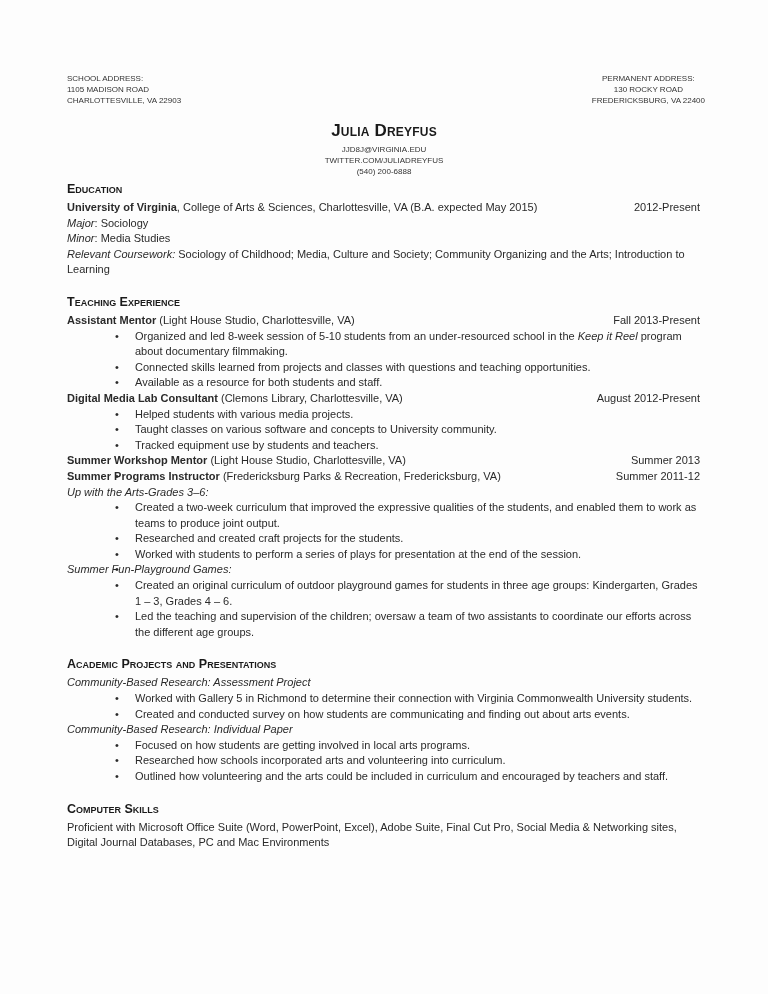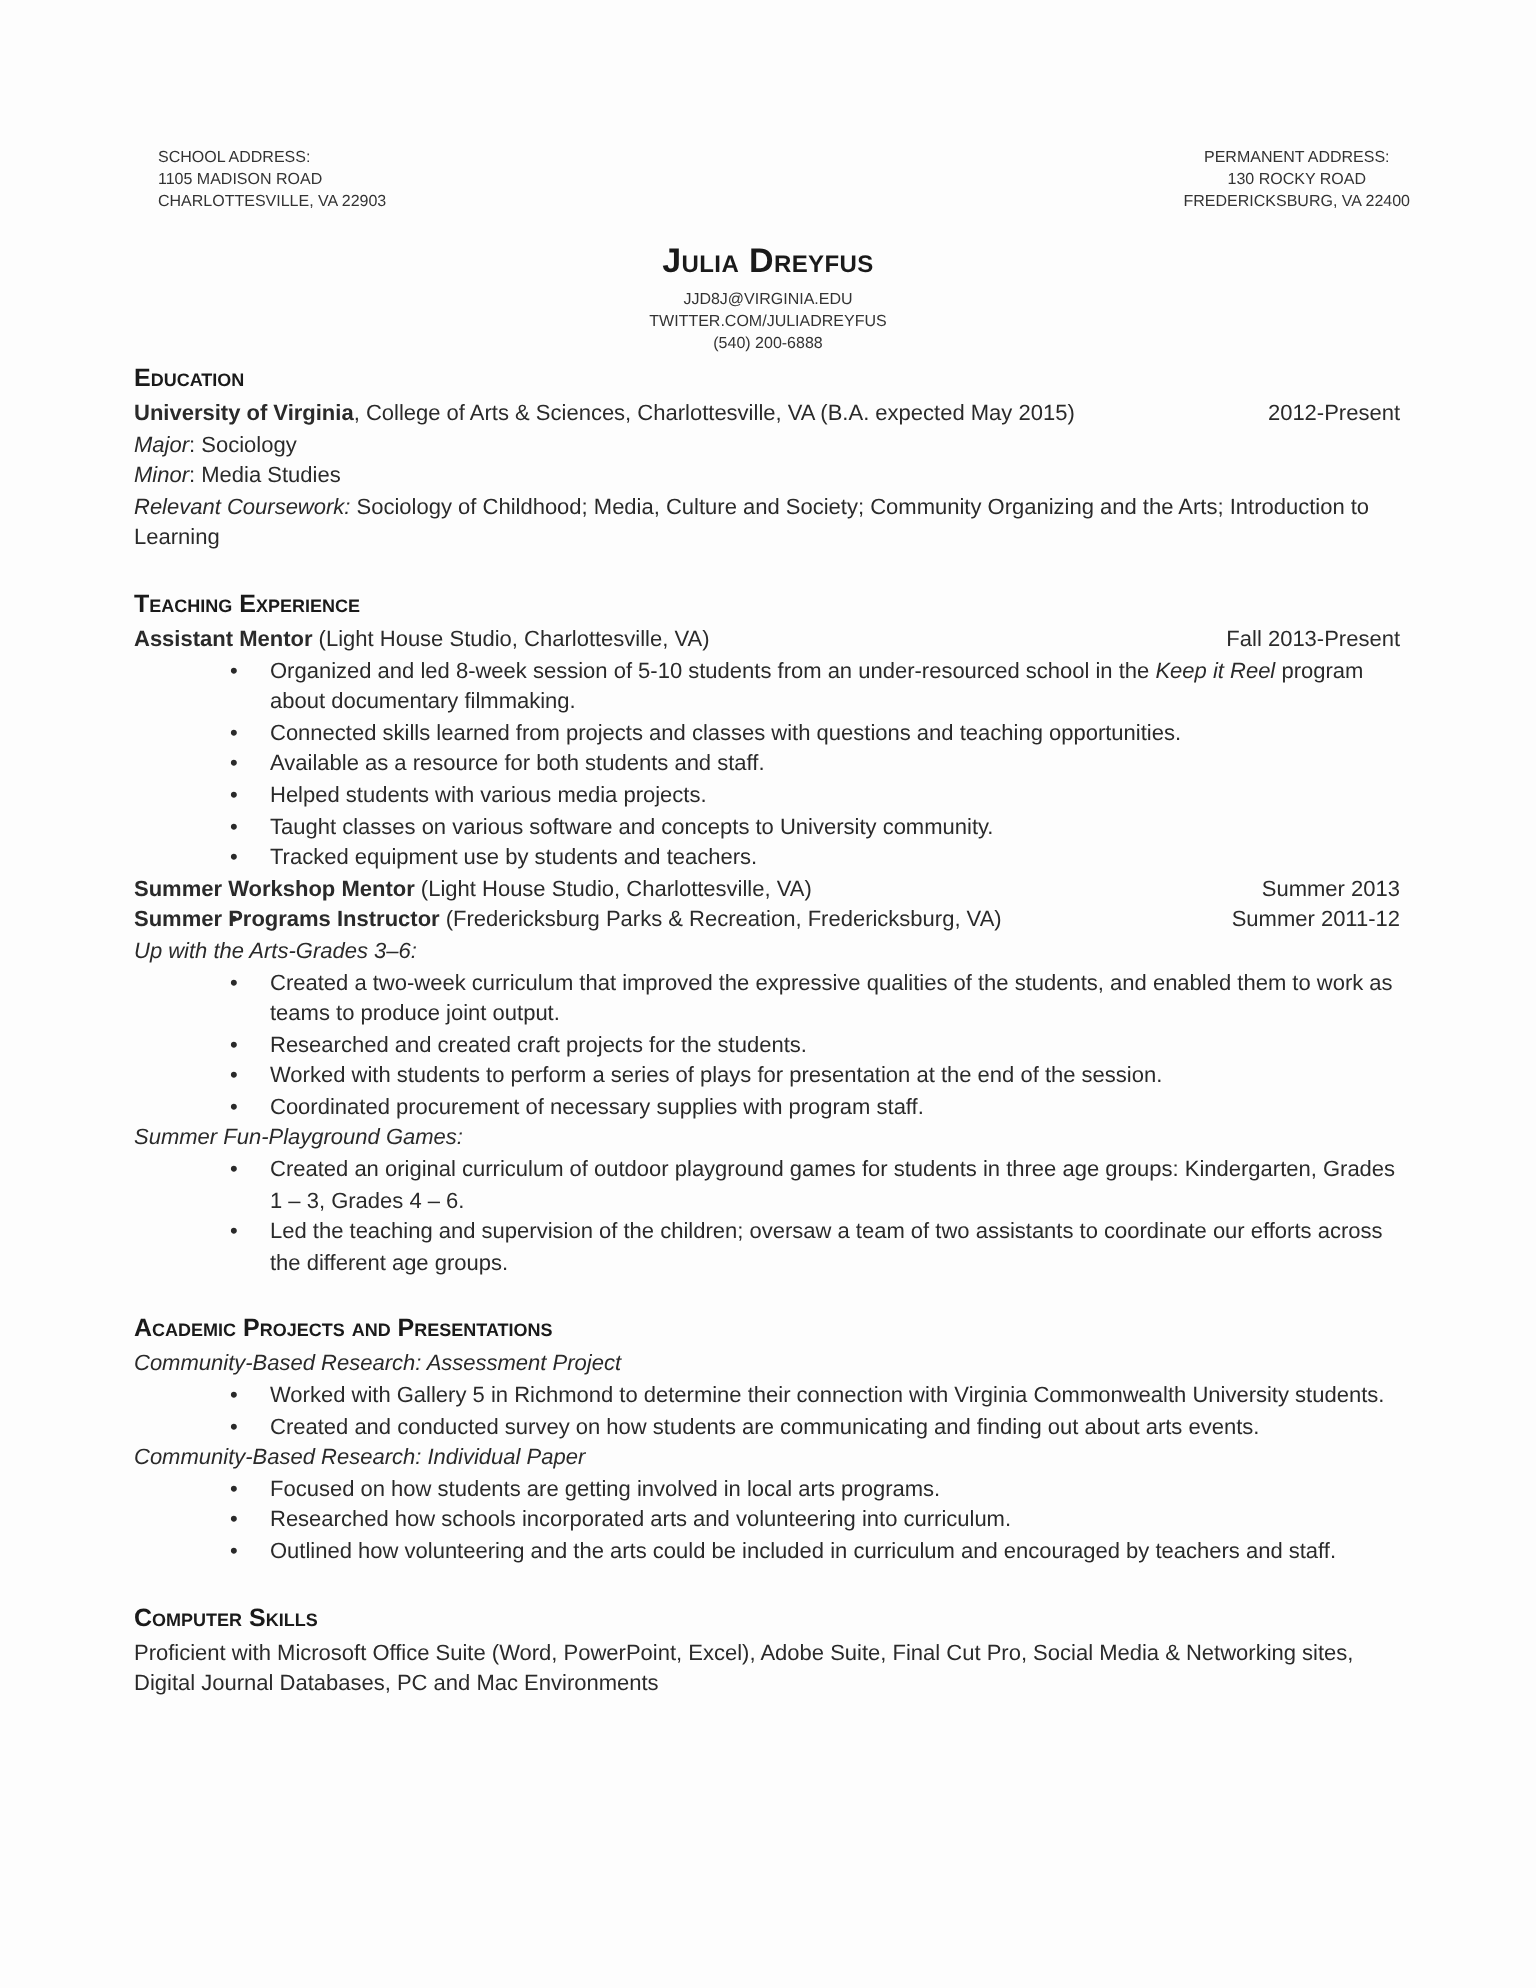--- a/index.html
+++ b/index.html
@@ -17,21 +17,21 @@
     }
     .page {
       position: absolute;
       left: 0; top: 0;
       width: 768px; height: 994px;
       background: #fdfdfd;
     }
     
     .hdr-left {
       position: absolute;
-      left: 79px; top: 73px;
+      left: 67px; top: 73px;
       font-size: 8px;
       line-height: 11px;
       text-transform: uppercase;
       color: #333;
     }
     .hdr-right {
       position: absolute;
       right: 63px; top: 73px;
       font-size: 8px;
       line-height: 11px;
@@ -146,20 +146,24 @@
       <div class="row">
         <span><span class="b">Assistant Mentor</span><span> (Light House Studio, Charlottesville, VA)</span></span>
         <span class="date">Fall 2013-Present</span>
       </div>
       <ul class="bullets">
         <li><span class="dot">•</span><span>Organized and led 8-week session of 5-10 students from an under-resourced school in the </span><span class="i">Keep it Reel</span><span> program about documentary filmmaking.</span></li>
         <li><span class="dot">•</span><span>Connected skills learned from projects and classes with questions and teaching opportunities.</span></li>
         <li><span class="dot">•</span><span>Available as a resource for both students and staff.</span></li>
       </ul>
 
+      <div class="row">
+        <span><span class="b">Digital Media Lab Consultant</span><span> (Clemons Library, Charlottesville, VA)</span></span>
+        <span class="date">August 2012-Present</span>
+      </div>
       <ul class="bullets">
         <li><span class="dot">•</span><span>Helped students with various media projects.</span></li>
         <li><span class="dot">•</span><span>Taught classes on various software and concepts to University community.</span></li>
         <li><span class="dot">•</span><span>Tracked equipment use by students and teachers.</span></li>
       </ul>
 
       <div class="row">
         <span><span class="b">Summer Workshop Mentor</span><span> (Light House Studio, Charlottesville, VA)</span></span>
         <span class="date">Summer 2013</span>
       </div>
@@ -169,21 +173,21 @@
 
       <div class="row">
         <span><span class="b">Summer Programs Instructor</span><span> (Fredericksburg Parks &amp; Recreation, Fredericksburg, VA)</span></span>
         <span class="date">Summer 2011-12</span>
       </div>
       <div class="i">Up with the Arts-Grades 3–6:</div>
       <ul class="bullets">
         <li><span class="dot">•</span><span>Created a two-week curriculum that improved the expressive qualities of the students, and enabled them to work as teams to produce joint output.</span></li>
         <li><span class="dot">•</span><span>Researched and created craft projects for the students.</span></li>
         <li><span class="dot">•</span><span>Worked with students to perform a series of plays for presentation at the end of the session.</span></li>
-        <li><span class="dot">•</span><span>Coordinated procurement of necessary supplies with program staff.</span></li>
+        <li><span class="dot">•</span></li>
       </ul>
       <div class="i">Summer Fun-Playground Games:</div>
       <ul class="bullets">
         <li><span class="dot">•</span><span>Created an original curriculum of outdoor playground games for students in three age groups: Kindergarten, Grades 1 – 3, Grades 4 – 6.</span></li>
         <li><span class="dot">•</span><span>Led the teaching and supervision of the children; oversaw a team of two assistants to coordinate our efforts across the different age groups.</span></li>
       </ul>
     </div>
 
     <div class="section">
       <div class="section-title">Academic Projects and Presentations</div>

